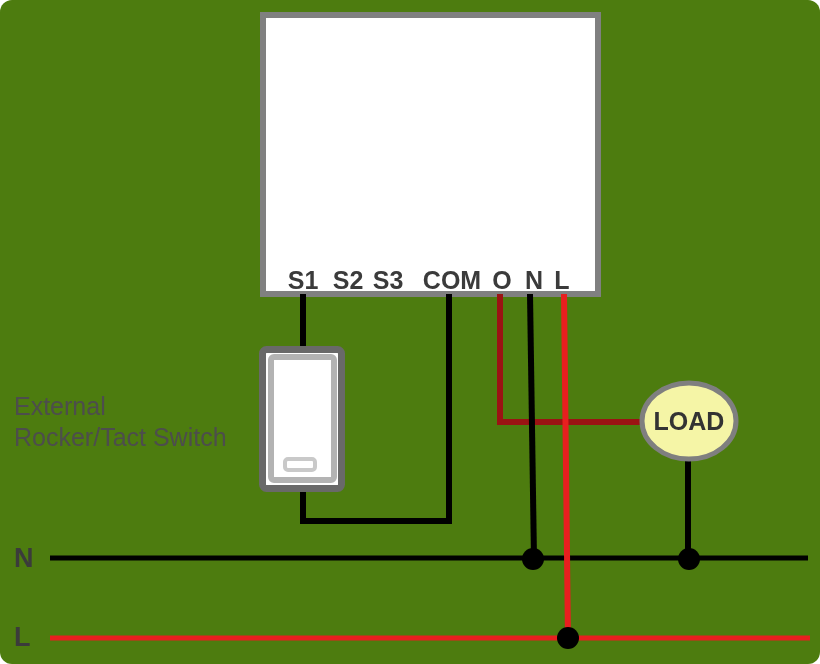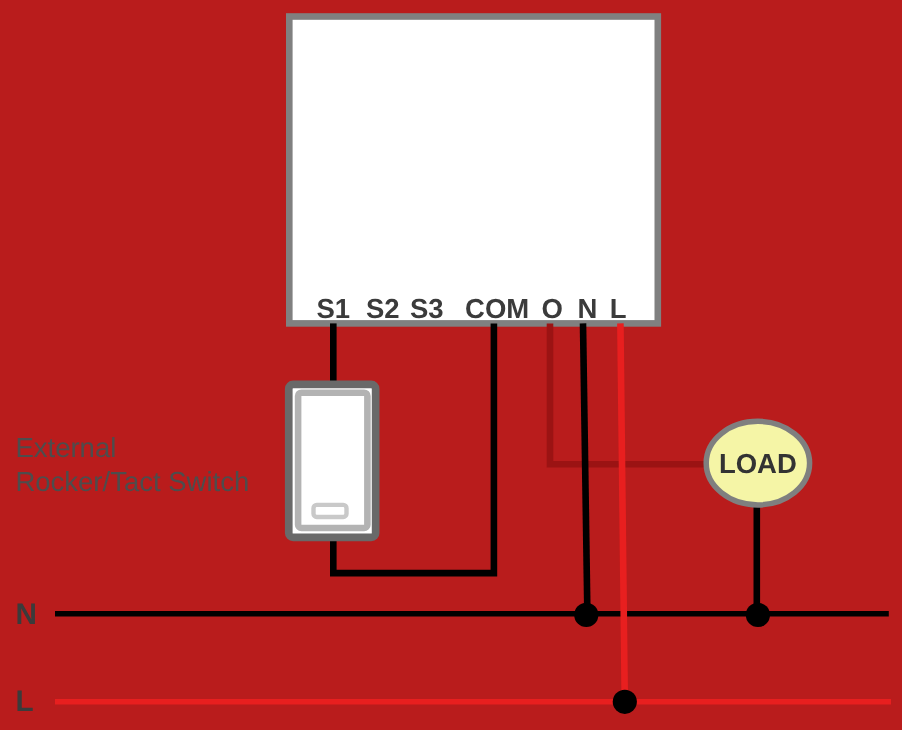--- a/index.html
+++ b/index.html
@@ -4,22 +4,23 @@
 <style>
   html, body {
     margin: 0;
     padding: 0;
     background: #ffffff;
   }
   .stage {
     position: relative;
     width: 820px;
     height: 664px;
-    background: #b91c1c;
+    background: #4d7c0f;
     overflow: hidden;
+    border-radius: 12px;
   }
   svg { display: block; }
   text {
     font-family: "Liberation Sans", sans-serif;
   }
   .terminal-label {
     font-size: 25px;
     font-weight: bold;
     fill: #3b3b3b;
   }

